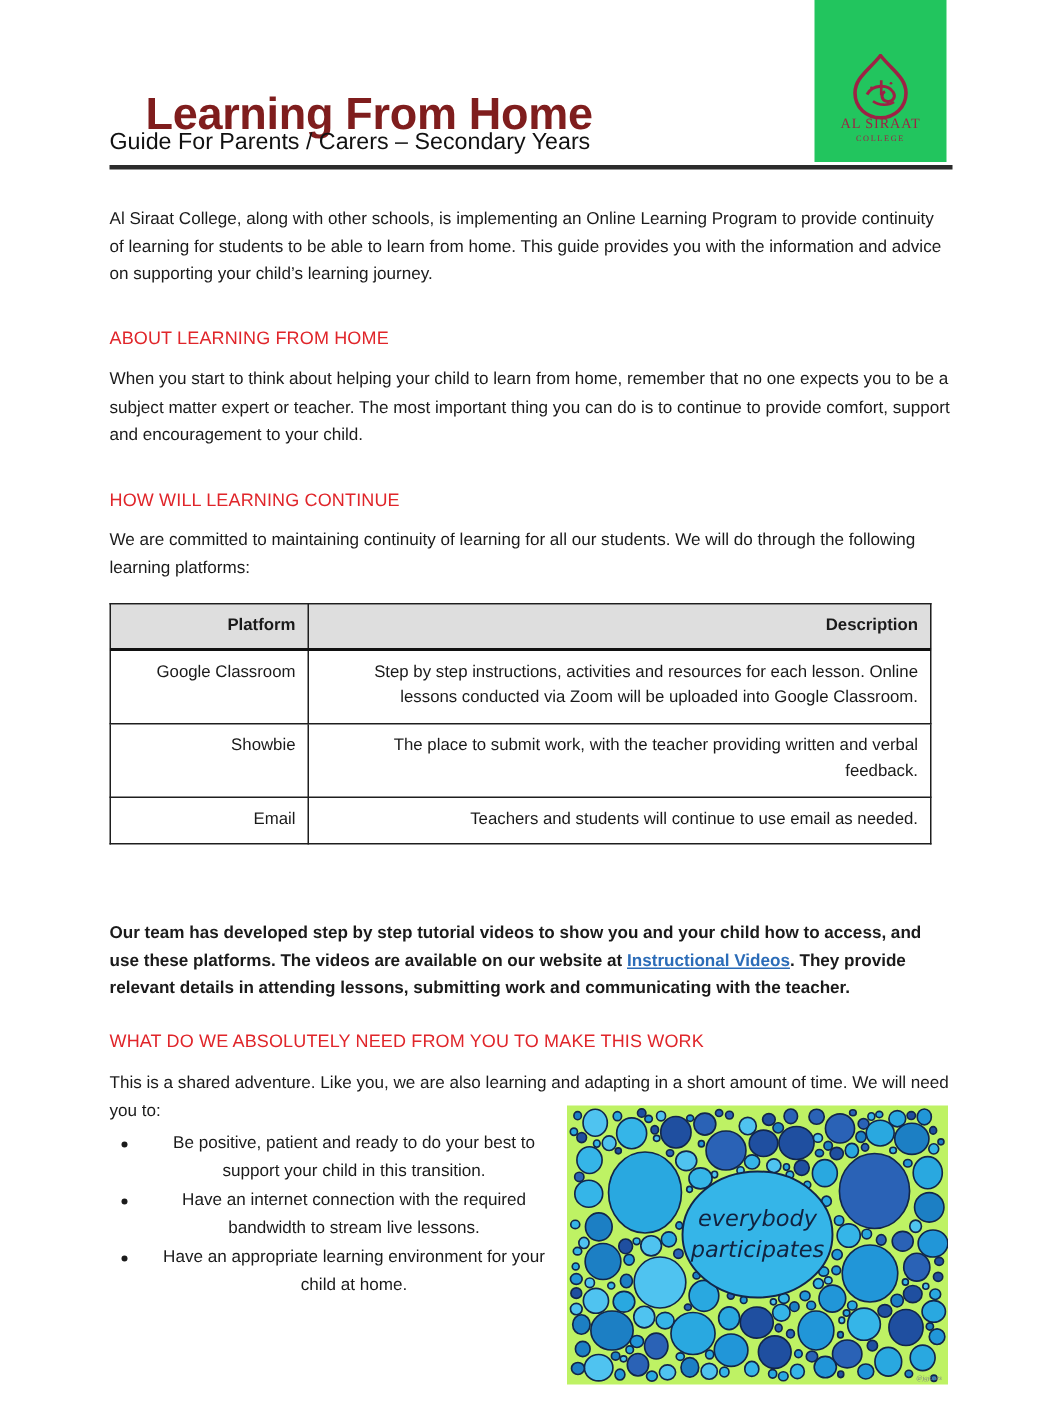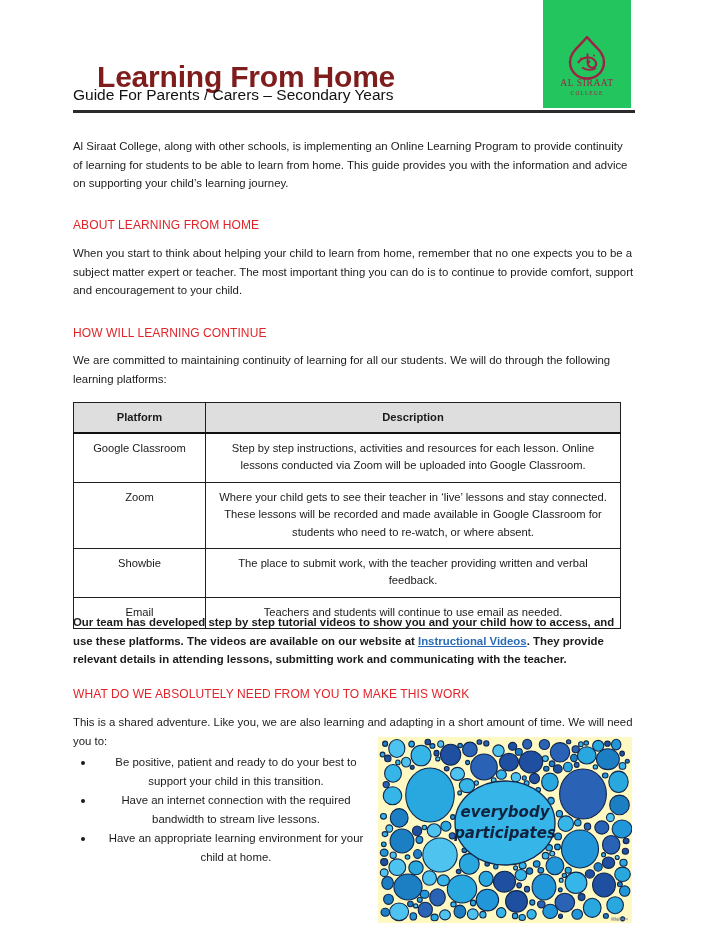--- a/index.html
+++ b/index.html
@@ -136,21 +136,21 @@
     width: 548px;
     border-collapse: collapse;
     table-layout: fixed;
     font-size: 11.2px;
   }
   .ptable td, .ptable th {
     border: 1px solid #1e1e1e;
     padding: 6px 8px 7px 8px;
     vertical-align: top;
     line-height: 17.4px;
-    text-align: center;
+    text-align: right;
   }
   .ptable thead th {
     background: #dedede;
     font-weight: 700;
     border-bottom: 2.5px solid #111111;
     padding-top: 7px;
     padding-bottom: 7px;
     line-height: 15px;
   }
   .col-platform { width: 115px; }
@@ -180,22 +180,21 @@
     background: #1b1b1b;
   }
 
   
   .illo {
     position: absolute;
     left: 378px;
     top: 737px;
     width: 254px;
     height: 186px;
-    background: #fef9c3;
-    font-weight: bold;
+    background: #bef264;
   }
   .illo svg { display: block; }
   .illo-sig {
     position: absolute;
     right: 4px;
     bottom: 2px;
     font-size: 4.5px;
     color: #7b7f86;
     font-family: "Liberation Serif", serif;
     font-style: italic;
@@ -248,24 +247,20 @@
     <thead>
       <tr>
         <th class="col-platform">Platform</th>
         <th>Description</th>
       </tr>
     </thead>
     <tbody>
       <tr>
         <td>Google Classroom</td>
         <td>Step by step instructions, activities and resources for each lesson.  Online lessons conducted via Zoom will be uploaded into Google Classroom.</td>
-      </tr>
-      <tr>
-        <td>Zoom</td>
-        <td>Where your child gets to see their teacher in ‘live’ lessons and stay connected. These lessons will be recorded and made available in Google Classroom for students who need to re-watch, or where absent.</td>
       </tr>
       <tr>
         <td>Showbie</td>
         <td>The place to submit work, with the teacher providing written and verbal feedback.</td>
       </tr>
       <tr>
         <td>Email</td>
         <td>Teachers and students will continue to use email as needed.</td>
       </tr>
     </tbody>

